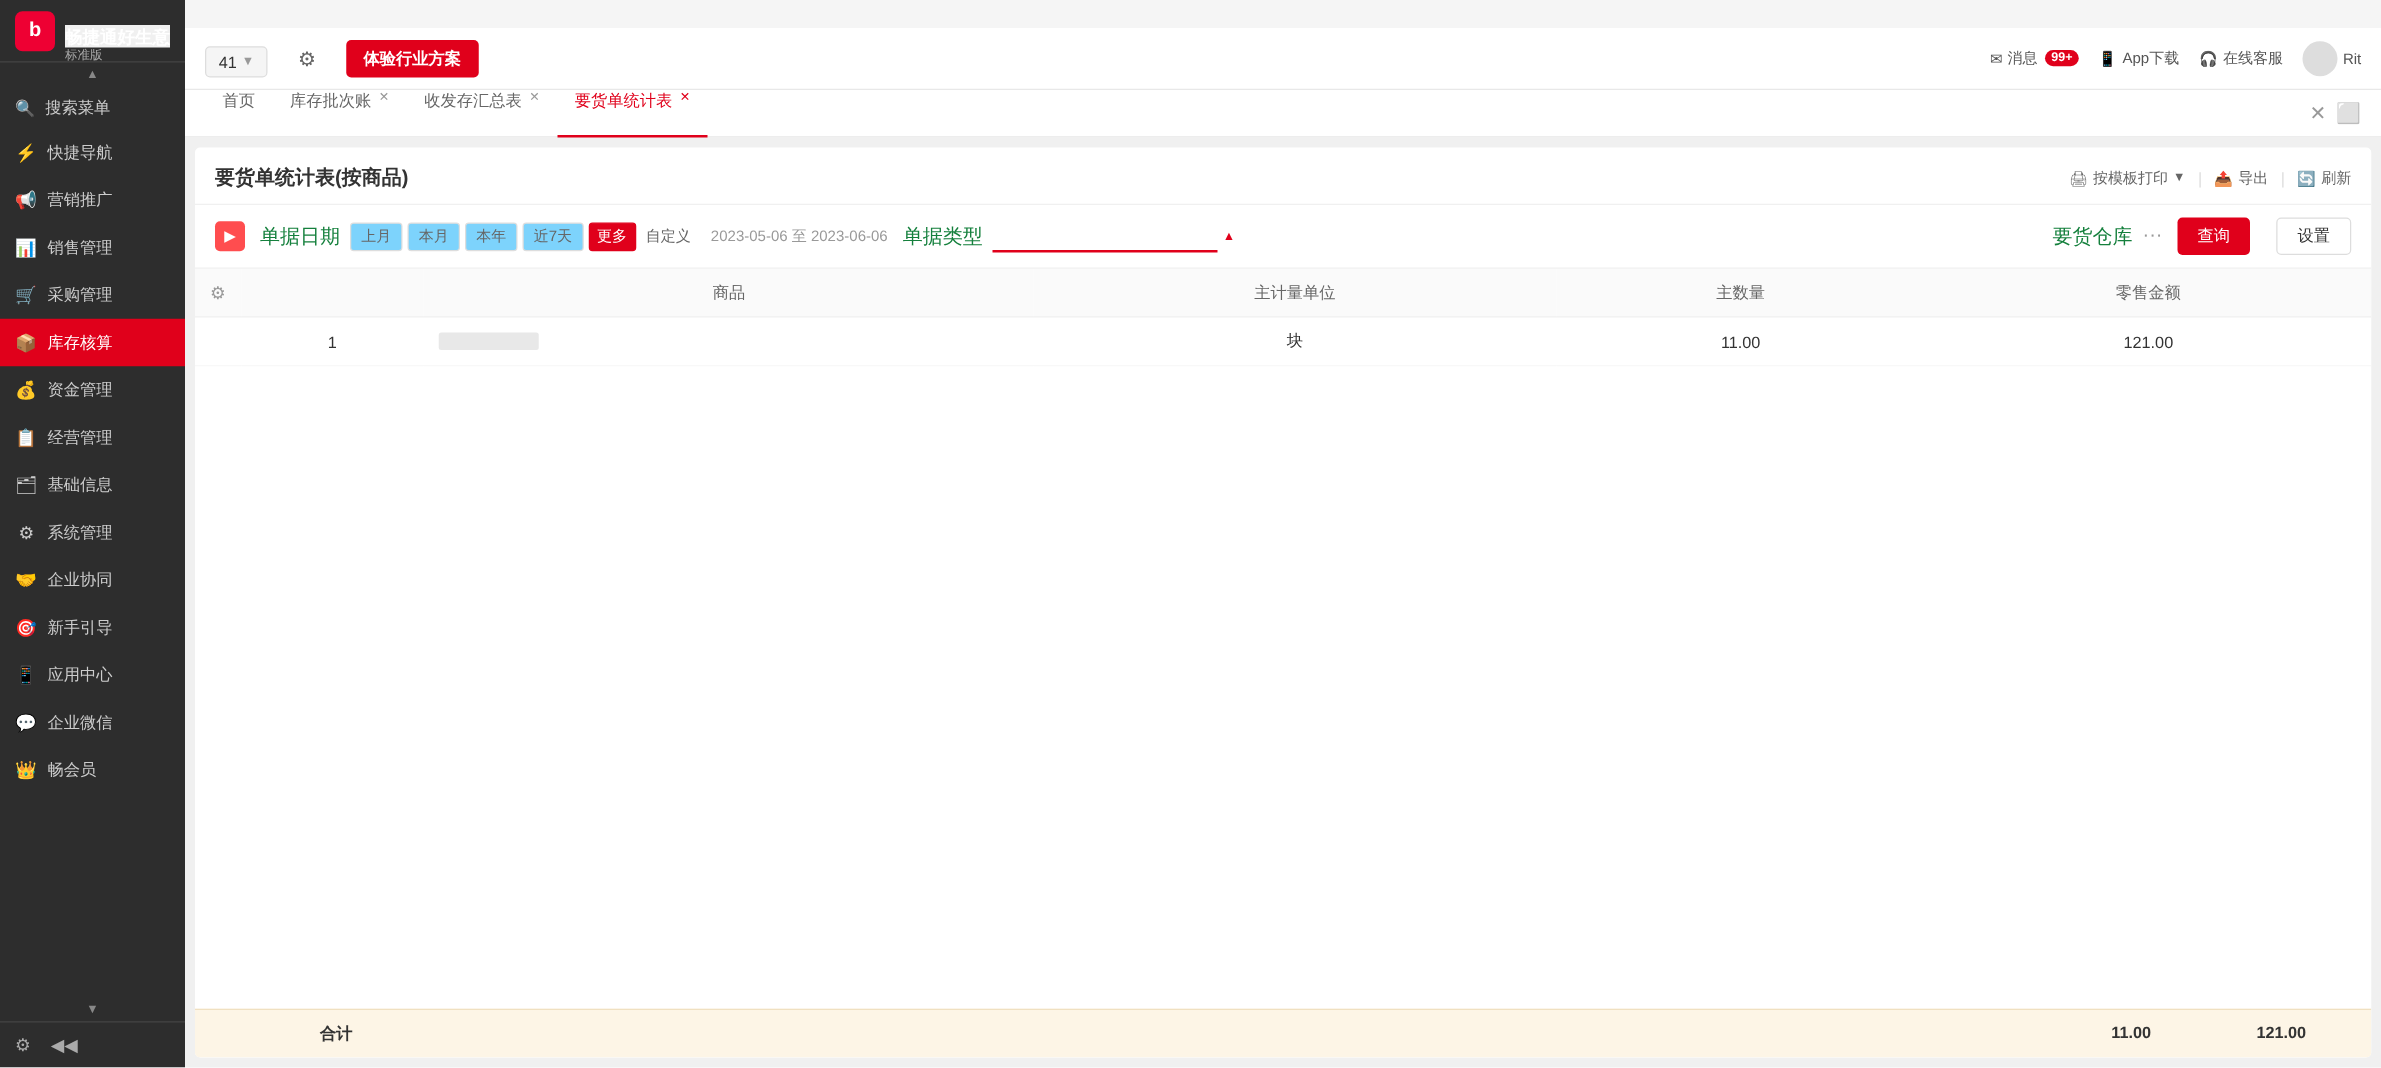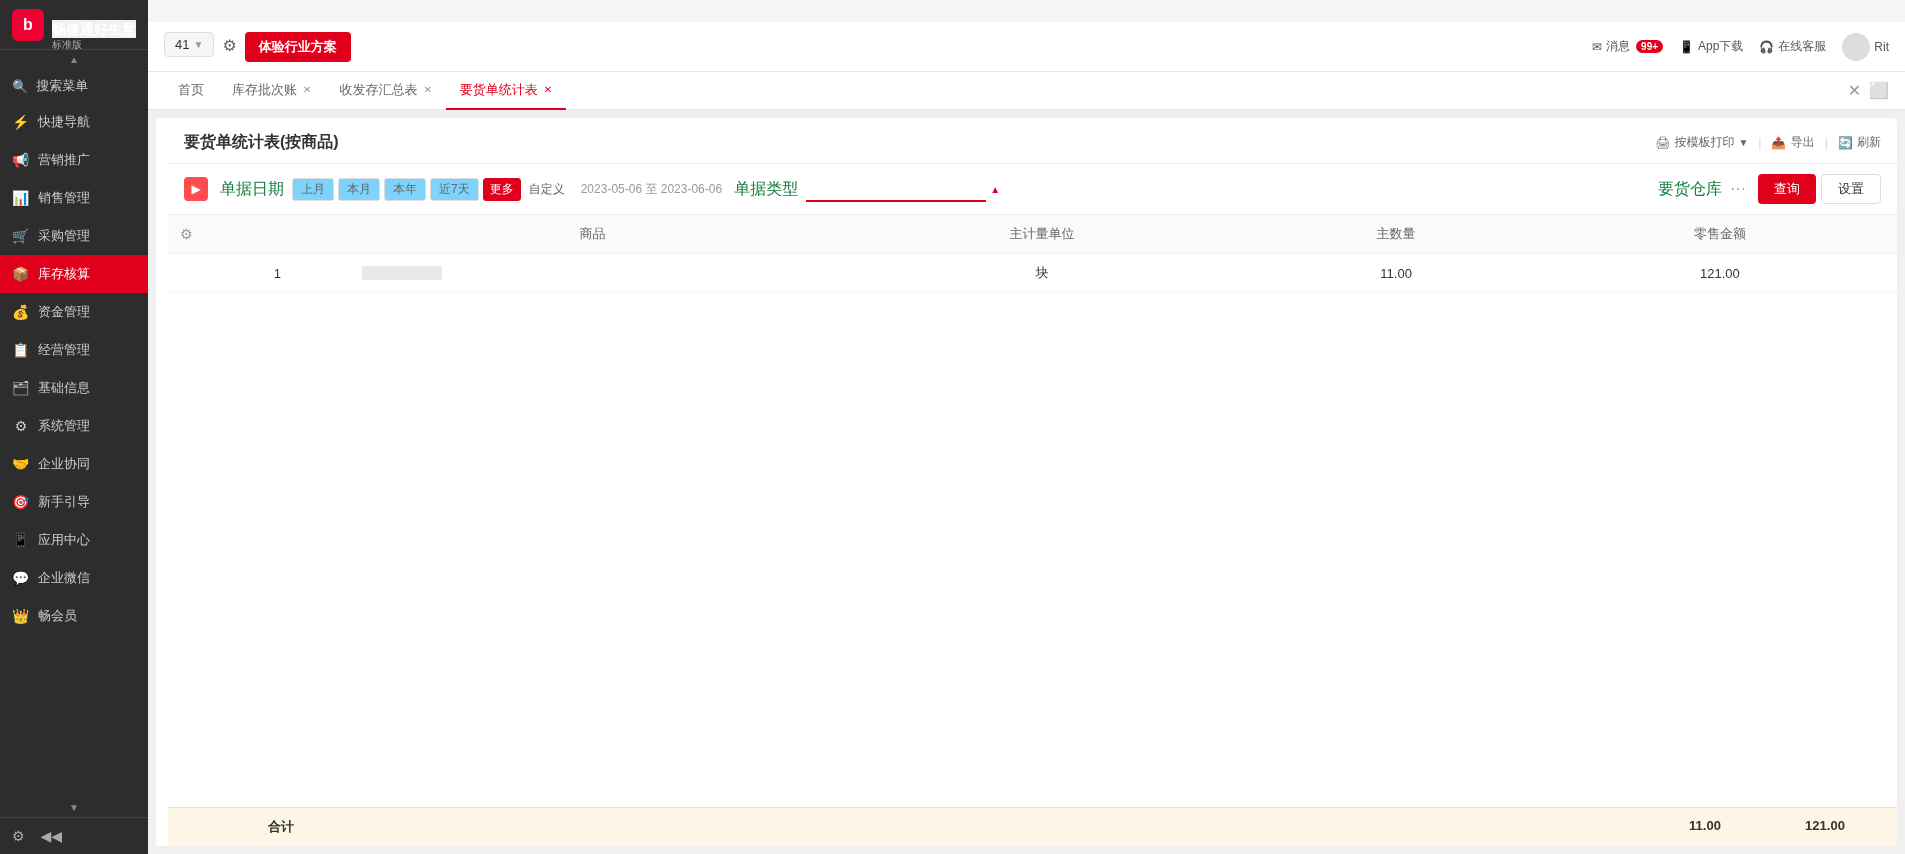--- a/index.html
+++ b/index.html
@@ -87,21 +87,21 @@
       height: 50px;
       background: white;
       display: flex;
       align-items: center;
       padding: 0 16px;
       gap: 12px;
       border-bottom: 1px solid #e8e8e8;
       flex-shrink: 0;
     }
     .topbar-left {
-      display: flex; align-items: flex-start; gap: 4px; flex: 1;
+      display: flex; align-items: flex-end; gap: 20px; flex: 1;
     }
     .topbar-store {
       display: flex; align-items: center; gap: 4px;
       background: #f5f5f5; border: 1px solid #ddd; border-radius: 4px;
       padding: 4px 10px; cursor: pointer; font-size: 13px; color: #333;
     }
     .topbar-store .chevron { color: #999; font-size: 10px; }
     .topbar-settings { color: #666; cursor: pointer; font-size: 16px; padding: 4px; }
     .topbar-trial-btn {
       background: #e0001b; color: white; border: none; border-radius: 4px;
@@ -124,37 +124,37 @@
     
     .tabs-bar {
       background: white;
       display: flex; align-items: center;
       padding: 0 16px;
       border-bottom: 1px solid #e8e8e8;
       flex-shrink: 0;
       height: 38px;
     }
     .tab {
-      display: flex; align-items: center; gap: 6px;
+      display: flex; gap: 6px;
       padding: 0 14px; height: 38px; cursor: pointer;
       font-size: 13px; color: #666; border-bottom: 2px solid transparent;
       white-space: nowrap;
     }
     .tab.active { color: #e0001b; border-bottom-color: #e0001b; }
     .tab .tab-close { color: #999; font-size: 10px; cursor: pointer; }
     .tab.active .tab-close { color: #e0001b; }
     .tabs-window-controls {
       margin-left: auto; display: flex; gap: 8px; color: #999;
     }
     .tabs-window-controls span { cursor: pointer; font-size: 16px; }
 
     
     .content {
       flex: 1; overflow: auto; background: white; margin: 8px; border-radius: 4px;
-      display: flex; flex-direction: column; padding-left: 12px;
+      display: flex; flex-direction: column;
     }
 
     
     .page-header {
       padding: 14px 16px 10px;
       display: flex; align-items: center; justify-content: space-between;
       border-bottom: 1px solid #f0f0f0;
     }
     .page-title { font-size: 16px; font-weight: bold; color: #333; }
     .page-actions { display: flex; align-items: center; gap: 10px; }
@@ -205,21 +205,21 @@
     .filter-select-wrapper {
       position: relative; display: flex; align-items: center;
     }
     .filter-select-arrow { color: #e0001b; font-size: 10px; margin-left: 4px; cursor: pointer; }
 
     .filter-warehouse-group {
       display: flex; align-items: center; gap: 8px;
     }
     .filter-more-btn { color: #999; cursor: pointer; font-size: 16px; }
 
-    .filter-actions { display: flex; gap: 5px; margin-left: auto; }
+    .filter-actions { display: flex; gap: 21px; margin-left: auto; }
     .btn-query {
       background: #e0001b; color: white; border: none; border-radius: 4px;
       padding: 5px 16px; cursor: pointer; font-size: 13px;
     }
     .btn-settings {
       background: white; color: #333; border: 1px solid #ddd; border-radius: 4px;
       padding: 5px 16px; cursor: pointer; font-size: 13px;
     }
     .dropdown-menu {
       position: absolute;

